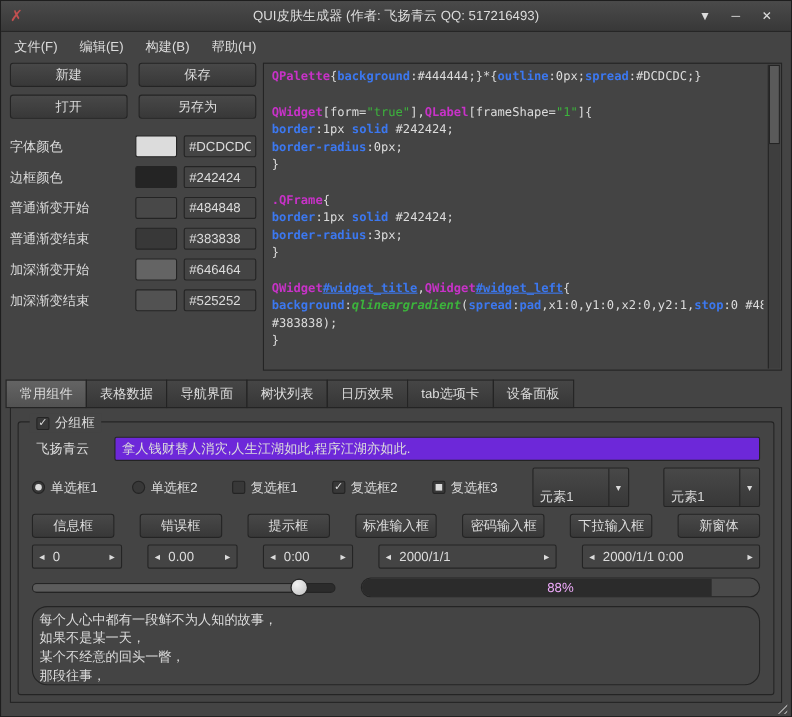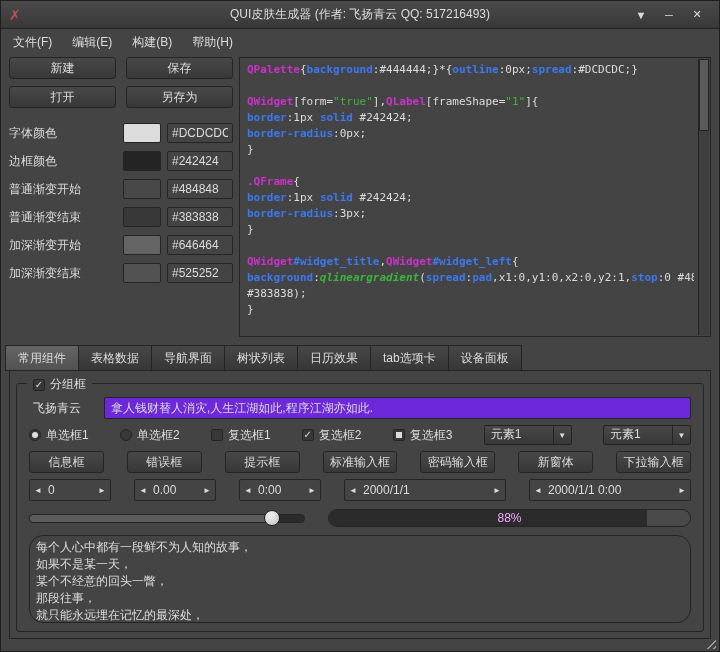--- a/index.html
+++ b/index.html
@@ -47,21 +47,21 @@
   }
   
   .editor { flex:1; border:1px solid #242424; background:#444444;
             position:relative; padding:4px 16px 4px 7px; overflow:hidden; }
   .code-line { font-family:"DejaVu Sans Mono", monospace; font-size:11px;
                line-height:16px; white-space:pre; overflow:hidden; }
   .c-s { color:#c832c8; font-weight:bold; }
   .c-p { color:#3c78f0; font-weight:bold; }
   .c-v { color:#3cb43c; }
   .c-g { color:#3cb43c; font-weight:bold; font-style:italic; }
-  .c-i { color:#3c78f0; font-weight:bold; }
+  .c-i { color:#3c78f0; font-weight:bold; text-decoration:underline; }
   .c-n { color:#DCDCDC; }
   .vscroll { position:absolute; top:1px; right:1px; bottom:1px; width:11px;
              background:#3e3e3e; border-left:1px solid #242424; }
   .vthumb { position:absolute; top:0; left:0; right:0; height:72px;
             background:#5a5a5a; border:1px solid #242424; }
   
   .tabbar { display:flex; padding-left:4px; margin-top:2px; margin-bottom:-1px; position:relative; z-index:1; }
   .tab { height:26px; display:inline-flex; align-items:center; padding:0 12px;
          border:1px solid #242424; margin-right:-1px; font-size:12px;
          background:linear-gradient(#464646,#373737); cursor:default; }
@@ -80,22 +80,22 @@
   .row2 { justify-content:space-between; }
   .radio, .check-item { display:inline-flex; align-items:center; gap:5px; font-size:12px; cursor:default; }
   .rdot { width:12px; height:12px; border-radius:50%; border:1px solid #242424;
           background:#383838; position:relative; flex:none; }
   .rdot.checked::after { content:""; position:absolute; inset:2px; border-radius:50%; background:#DCDCDC; }
   .cbx { width:12px; height:12px; border:1px solid #242424; border-radius:2px; background:#383838;
          display:inline-flex; align-items:center; justify-content:center; flex:none; }
   .cbx .mark { display:none; font-size:10px; line-height:1; font-weight:bold; color:#DCDCDC; }
   .cbx.checked .mark { display:block; }
   .cbx.partial::after { content:""; width:6px; height:6px; background:#DCDCDC; }
-  .combo { width:88px; height:20px; border:1px solid #242424; border-radius:2px;
-           background:linear-gradient(#484848,#383838); display:flex; align-items:flex-start; flex:none; }
+  .combo { width:88px; height:36px; border:1px solid #242424; border-radius:2px;
+           background:linear-gradient(#484848,#383838); display:flex; align-items:flex-end; flex:none; }
   .combo-text { flex:1; padding-left:6px; font-size:12px; }
   .combo-arrow { width:18px; align-self:stretch; border-left:1px solid #242424;
                  display:flex; align-items:center; justify-content:center; font-size:8px; }
   .row3 .qbtn { flex:1; }
   .spin { height:22px; border:1px solid #242424; border-radius:2px; background:#444444;
           display:flex; align-items:center; }
   .spin.w1 { flex:1; } .spin.w2 { flex:2; }
   .spin-btn { width:16px; text-align:center; font-size:8px; color:#DCDCDC; flex:none; }
   .spin-val { flex:1; font-size:12px; padding-left:2px; }
   .slider { flex:0 0 276px; height:22px; position:relative; }
@@ -264,22 +264,22 @@
           <span class="combo-arrow">▼</span>
         </span>
       </div>
 
       <div class="grow row3">
         <button class="qbtn">信息框</button>
         <button class="qbtn">错误框</button>
         <button class="qbtn">提示框</button>
         <button class="qbtn">标准输入框</button>
         <button class="qbtn">密码输入框</button>
+        <button class="qbtn">下拉输入框</button>
         <button class="qbtn">新窗体</button>
-        <button class="qbtn">下拉输入框</button>
       </div>
 
       <div class="grow row4">
         <span class="spin w1">
           <span class="spin-btn">◄</span>
           <span class="spin-val">0</span>
           <span class="spin-btn">►</span>
         </span>
         <span class="spin w1">
           <span class="spin-btn">◄</span>

